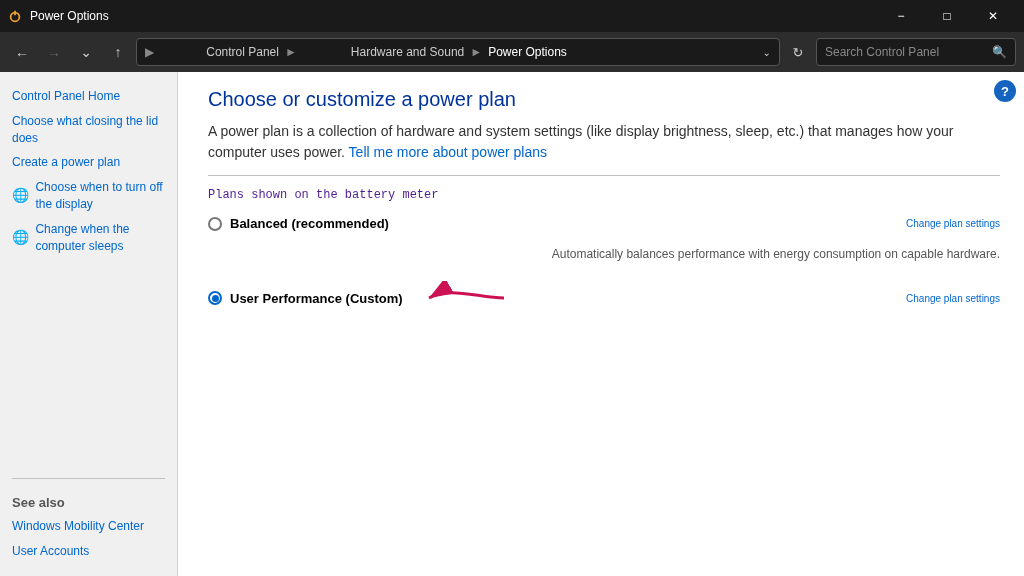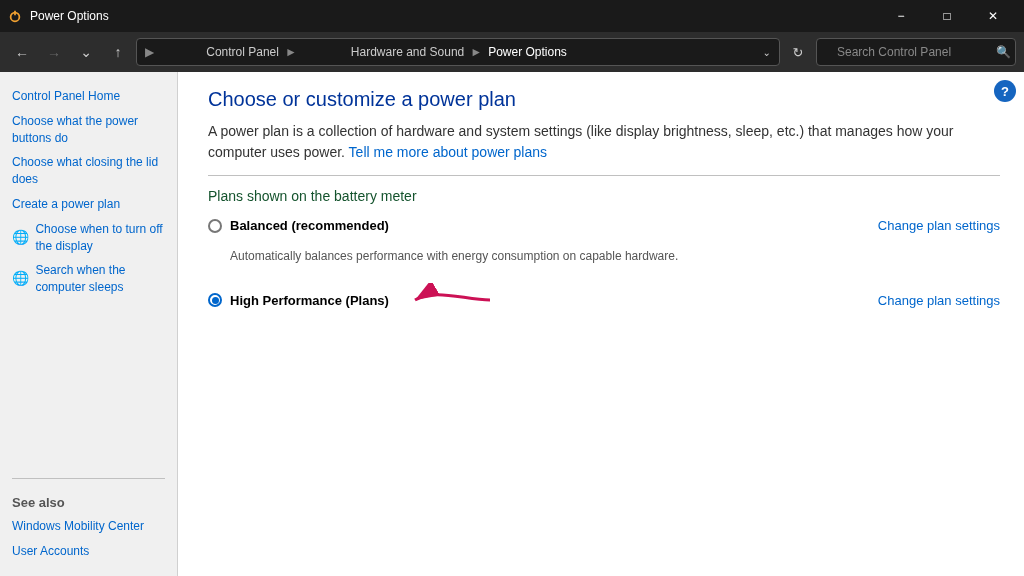--- a/index.html
+++ b/index.html
@@ -50,21 +50,21 @@
     .address-dropdown { color: #ccc; margin-left: auto; cursor: pointer; font-size: 10px; }
     .refresh-btn {
       width: 28px; height: 28px;
       background: transparent; border: none; color: #ccc;
       font-size: 13px; cursor: pointer; border-radius: 4px;
       display: flex; align-items: center; justify-content: center;
     }
     .search-box {
       width: 200px; height: 28px;
       background: #1a1a1a; border: 1px solid #555; border-radius: 4px;
-      display: flex; align-items: center; padding: 0 20px; gap: 4px;
+      display: flex; align-items: center; padding: 0 8px; gap: 4px;
     }
     .search-box input {
       background: transparent; border: none; color: #ccc; font-size: 12px;
       outline: none; flex: 1; font-family: inherit;
     }
     .search-box input::placeholder { color: #888; }
     .search-icon-btn {
       background: transparent; border: none; color: #888; cursor: pointer;
       font-size: 12px;
     }
@@ -100,31 +100,31 @@
       background: #fff;
       padding: 16px 24px;
       overflow-y: auto;
     }
     .page-title {
       font-size: 20px; font-weight: 300; color: #003399; margin-bottom: 10px;
     }
     .page-desc { font-size: 14px; color: #333; line-height: 1.5; margin-bottom: 12px; }
     .page-desc a { color: #0066cc; cursor: pointer; }
     .divider-line { border: none; border-top: 1px solid #c0c0c0; margin-bottom: 12px; }
-    .plans-label { font-size: 14px; color: #14532d; margin-bottom: 10px; }
-
-    .plan-section { margin-bottom: 16px; }
+    .plans-label { font-size: 12px; color: #4c1d95; margin-bottom: 10px; font-family: Liberation Mono, monospace; }
+
+    .plan-section { margin-bottom: 16px; text-align: right; }
     .plan-row {
       display: flex; align-items: center; justify-content: space-between;
       padding: 4px 0;
     }
     .plan-left { display: flex; align-items: center; gap: 8px; }
     .plan-name { font-size: 13px; font-weight: 600; color: #000; }
     .plan-desc { font-size: 12px; color: #555; padding-left: 22px; margin-top: 12px; }
-    .change-plan-link { color: #0066cc; font-size: 13px; cursor: pointer; }
+    .change-plan-link { color: #0066cc; font-size: 10px; cursor: pointer; }
 
     
     .radio-circle {
       width: 14px; height: 14px; border-radius: 50%;
       border: 2px solid #777; display: flex; align-items: center; justify-content: center;
       flex-shrink: 0;
     }
     .radio-circle.selected { border-color: #0066cc; }
     .radio-circle.selected::after {
       content: ''; width: 7px; height: 7px; border-radius: 50%; background: #0066cc;
@@ -190,35 +190,32 @@
     </div>
   </div>
 
   <div class="main-layout">
 
     <div class="sidebar">
       <a class="sidebar-link">
         <span>Control Panel Home</span>
       </a>
       <a class="sidebar-link">
-        <span>Choose what the power buttons do</span>
-      </a>
-      <a class="sidebar-link">
         <span>Choose what closing the lid does</span>
       </a>
       <a class="sidebar-link">
         <span>Create a power plan</span>
       </a>
       <a class="sidebar-link">
         <span style="font-size:14px;">🌐</span>
         <span>Choose when to turn off the display</span>
       </a>
       <a class="sidebar-link">
         <span style="font-size:14px;">🌐</span>
-        <span>Search when the computer sleeps</span>
+        <span>Change when the computer sleeps</span>
       </a>
 
       <div class="sidebar-spacer"></div>
       <div class="sidebar-divider"></div>
       <div class="sidebar-section-label">See also</div>
       <a class="sidebar-link">
         <span>Windows Mobility Center</span>
       </a>
       <a class="sidebar-link">
         <span>User Accounts</span>
@@ -242,21 +239,21 @@
           </div>
           <a class="change-plan-link">Change plan settings</a>
         </div>
         <p class="plan-desc">Automatically balances performance with energy consumption on capable hardware.</p>
       </div>
 
       <div class="plan-section">
         <div class="plan-row">
           <div class="plan-left">
             <div class="radio-circle selected"></div>
-            <span class="plan-name">High Performance (Plans)</span>
+            <span class="plan-name">User Performance (Custom)</span>
 
             <svg class="arrow-svg" width="90" height="34" viewBox="0 0 90 34">
               <defs>
                 <marker id="arrowhead" markerWidth="8" markerHeight="6" refX="8" refY="3" orient="auto">
                   <polygon points="0 0, 8 3, 0 6" fill="#cc1155"></polygon>
                 </marker>
               </defs>
               <path d="M 85 17 C 60 17, 30 5, 10 17" stroke="#cc1155" stroke-width="3" fill="none" marker-end="url(#arrowhead)"></path>
             </svg>
           </div>

